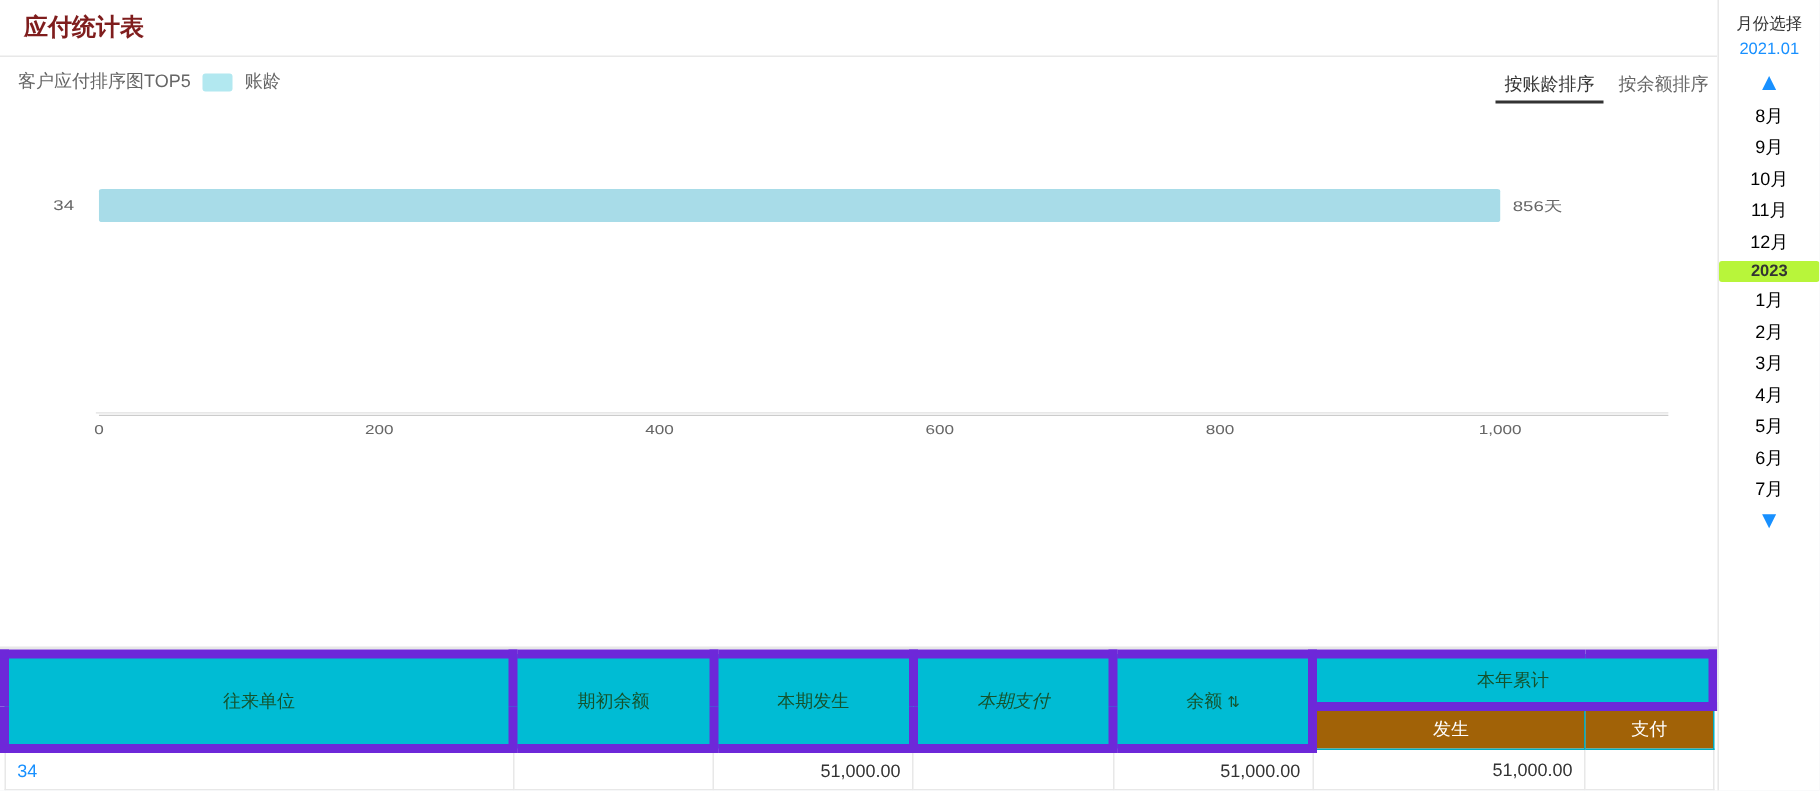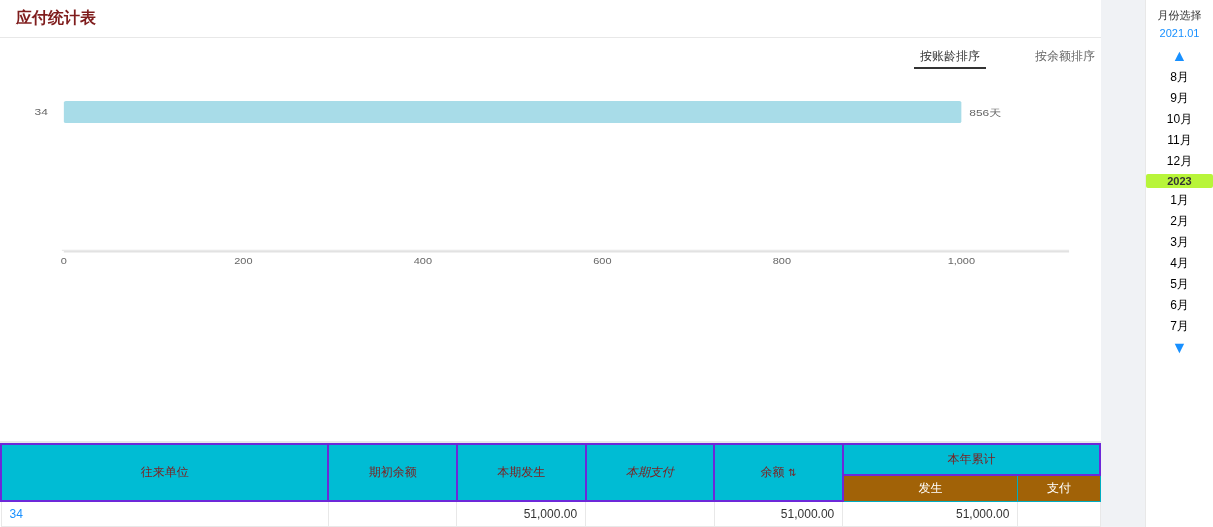--- a/index.html
+++ b/index.html
@@ -15,51 +15,56 @@
     .toggle-switch { width: 32px; height: 18px; background: #52c41a; border-radius: 9px; position: relative; cursor: pointer; }
     .toggle-switch::after { content: ''; position: absolute; width: 14px; height: 14px; background: white; border-radius: 50%; top: 2px; right: 2px; }
     .action-btn { display: flex; align-items: center; gap: 3px; cursor: pointer; color: #555; font-size: 12px; }
     .action-icon { font-size: 13px; }
 
     
     .chart-area { flex: 1; padding: 8px 12px; border-bottom: 1px solid #e8e8e8; overflow: hidden; position: relative; }
     .chart-legend { display: flex; align-items: center; gap: 8px; margin-bottom: 8px; font-size: 12px; color: #666; }
     .legend-box { width: 20px; height: 12px; background: #b2e8f0; border-radius: 2px; }
     .sort-btns { position: absolute; top: 8px; right: 0; display: flex; gap: 4px; }
-    .sort-btn { font-size: 12px; color: #666; cursor: pointer; padding: 2px 6px; border-bottom: 2px solid transparent; margin-left: 39px; }
+    .sort-btn { font-size: 12px; color: #666; cursor: pointer; padding: 2px 6px; border-bottom: 2px solid transparent; }
     .sort-btn.active { color: #333; border-bottom: 2px solid #333; }
 
     
     .table-wrap { background: #fff; border-top: 1px solid #e8e8e8; }
     table { width: 100%; border-collapse: collapse; font-size: 12px; }
-    .table-header-row th { background: #00bcd4; color: #7f1d1d; text-align: center; padding: 6px 4px; border: 2px solid #6d28d9; font-weight: normal; }
+    .table-header-row th { background: #00bcd4; color: #14532d; text-align: center; padding: 6px 4px; border: 6px solid #6d28d9; font-weight: normal; }
     .table-subheader th { background: #a16207; color: #fff; text-align: center; padding: 4px; border: 1px solid #00acc1; font-weight: normal; }
     .table-data-row td { padding: 5px 8px; border: 1px solid #e8e8e8; text-align: right; font-size: 12px; }
     .table-data-row td:first-child { text-align: left; }
     .table-data-row td a { color: #1890ff; text-decoration: none; }
 
     
-    .sidebar { width: 68px; background: #fff; border-left: 1px solid #e8e8e8; display: flex; flex-direction: column; align-items: center; padding: 8px 0; overflow-y: auto; margin-left: 44px; }
+    .sidebar { width: 68px; background: #fff; border-left: 1px solid #e8e8e8; display: flex; flex-direction: column; align-items: center; padding: 8px 0; overflow-y: auto; }
     .sidebar-title { font-size: 11px; color: #333; margin-bottom: 4px; text-align: center; }
     .sidebar-selected { font-size: 11px; color: #1890ff; margin-bottom: 6px; text-align: center; }
     .sidebar-arrow { font-size: 16px; color: #1890ff; cursor: pointer; margin: 2px 0; }
     .sidebar-month { font-size: 12px; color: #000000; cursor: pointer; padding: 2px 4px; width: 100%; text-align: center; }
     .sidebar-year-badge { background: #b8f53a; color: #333; font-size: 11px; font-weight: bold; padding: 1px 20px; border-radius: 2px; margin: 2px 0; cursor: pointer; width: 100%; text-align: center; }
   </style>
 </head>
 <body>
 
 <div class="main-content">
 
   <div class="header">
     <span class="header-title">应付统计表</span>
   </div>
 
   <div class="chart-area">
     <div style="display:flex; align-items:center; justify-content:space-between;">
+      <div class="chart-legend">
+        <span>客户应付排序图TOP5</span>
+        <div class="legend-box"></div>
+        <span>账龄</span>
+      </div>
       <div class="sort-btns">
         <span class="sort-btn active">按账龄排序</span>
         <span class="sort-btn">按余额排序</span>
       </div>
     </div>
 
     <svg width="100%" height="calc(100% - 30px)" viewBox="0 0 1080 280" preserveAspectRatio="none" style="display:block; height: 220px;">
 
       <text x="36" y="88" font-size="12" fill="#666" text-anchor="end">34</text>
 

